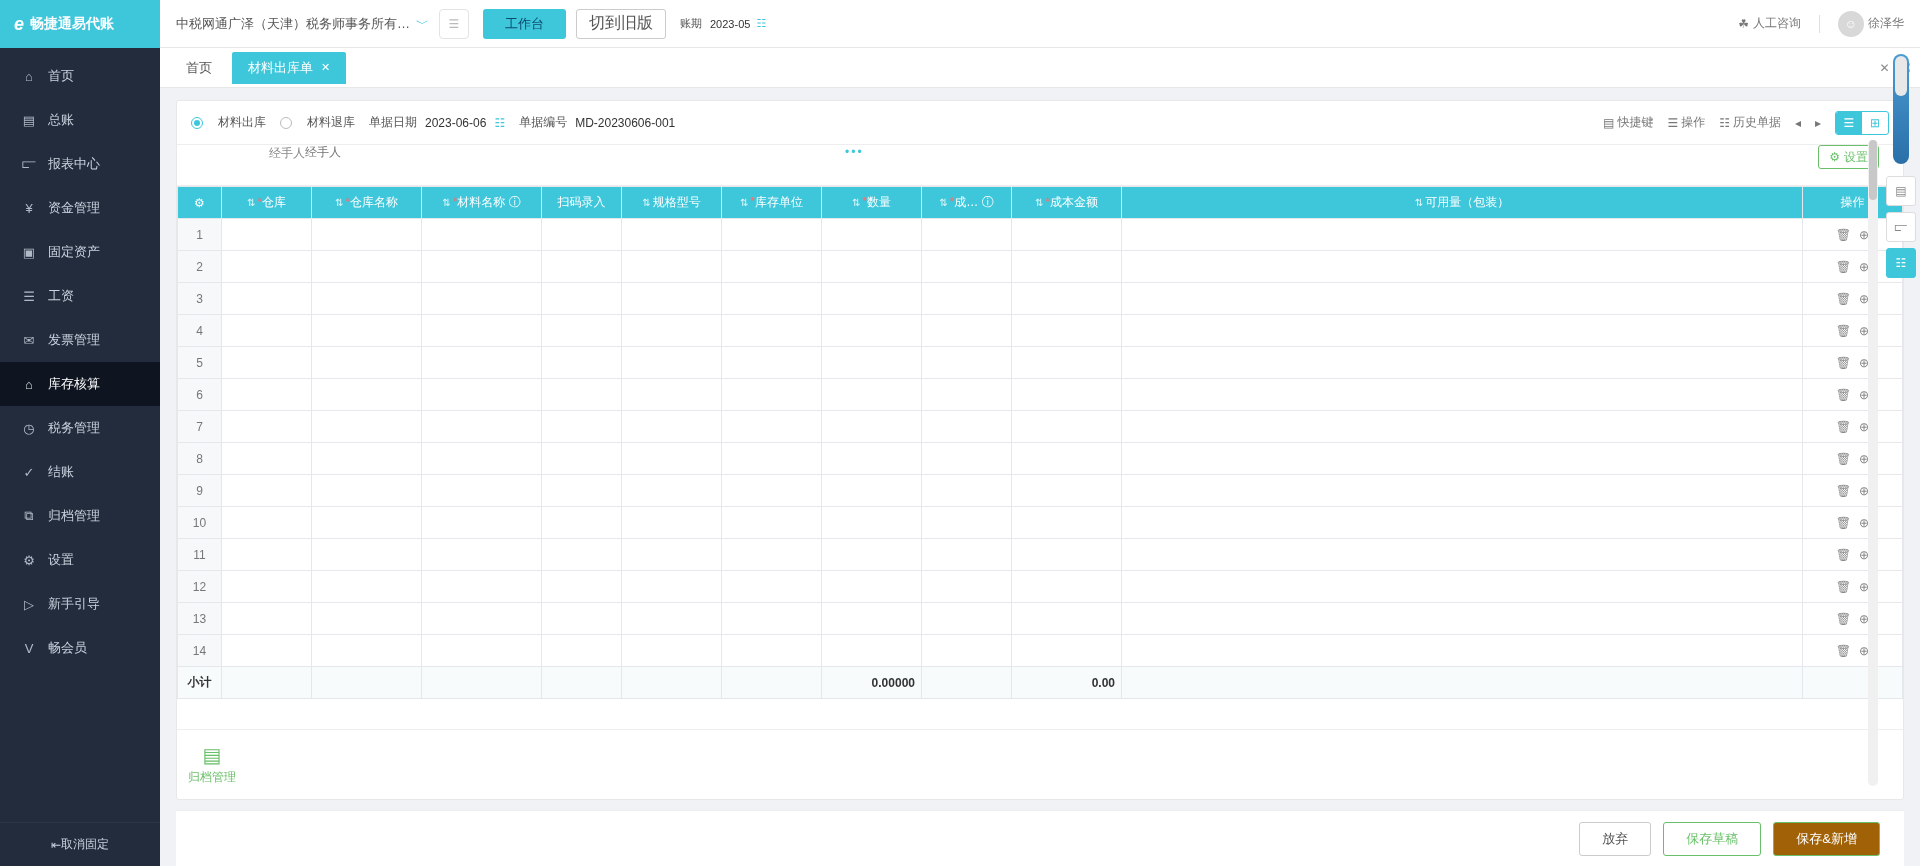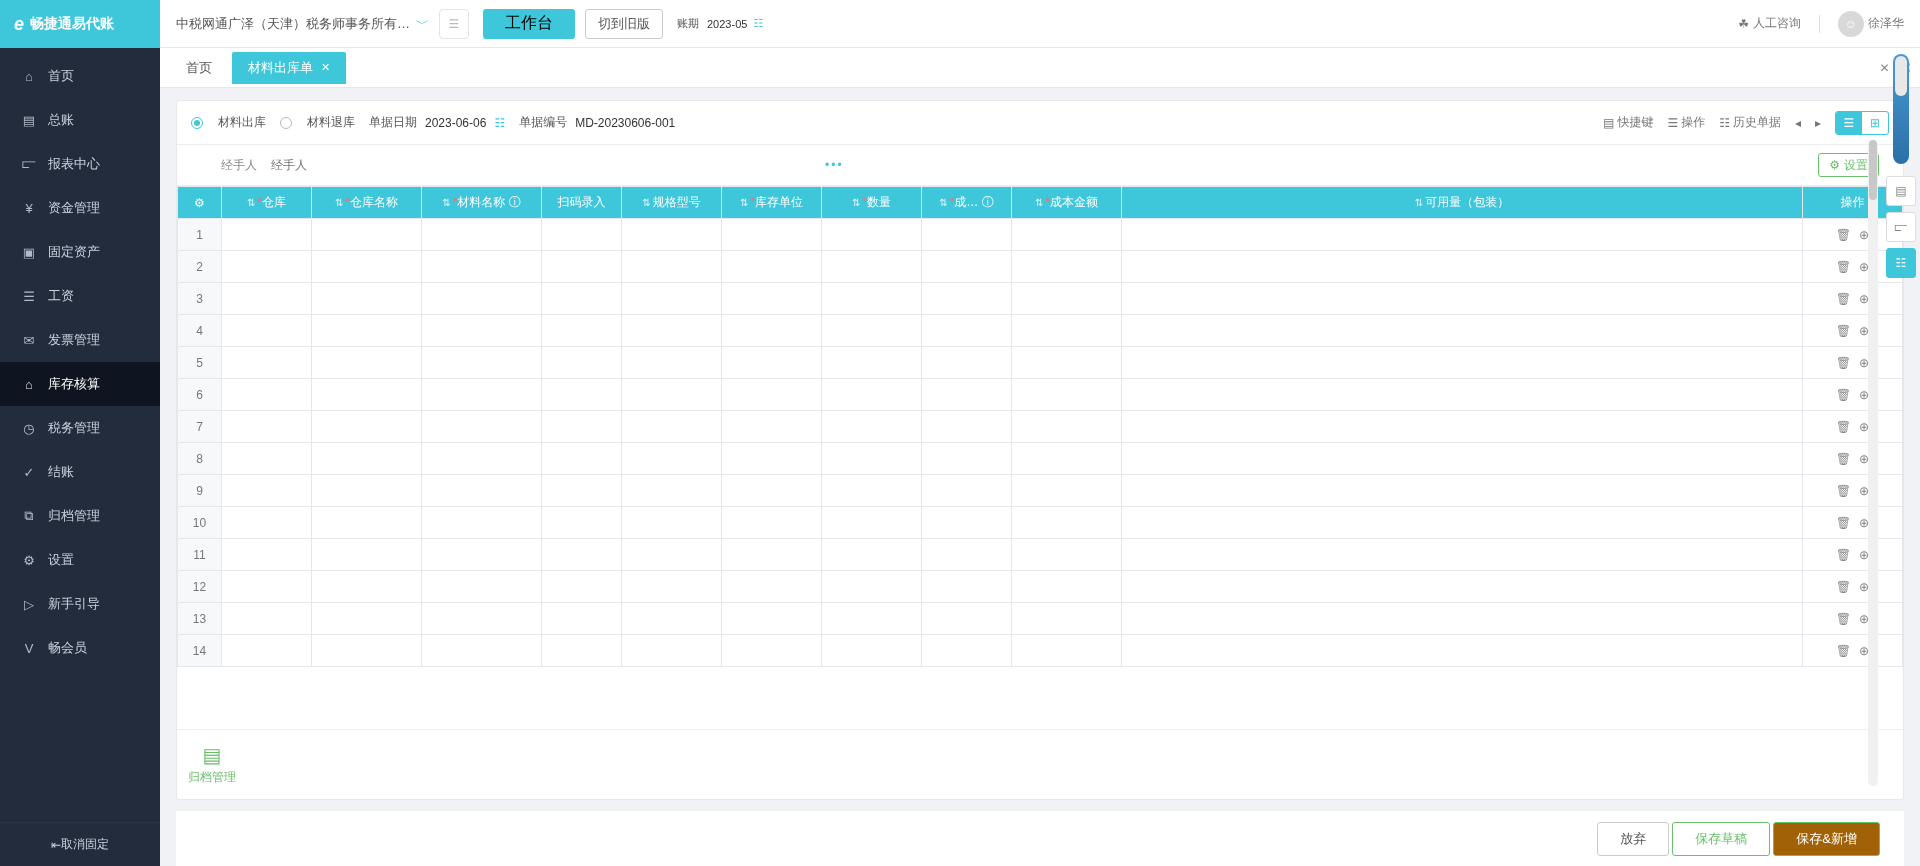--- a/index.html
+++ b/index.html
@@ -11,22 +11,22 @@
 .nav{flex:1;padding-top:6px}
 .nav-item{display:flex;align-items:center;height:44px;padding:0 20px;cursor:pointer;font-size:13px;color:#c9d2de}
 .nav-item.active{background:#0e1520;color:#fff}
 .nav-item .icon{width:18px;margin-right:10px;text-align:center;opacity:.85}
 .sidebar-foot{height:44px;display:flex;align-items:center;justify-content:center;color:#c9d2de;cursor:pointer;font-size:12px;border-top:1px solid #2c3545}
 .main{flex:1;display:flex;flex-direction:column;min-width:0}
 .topbar{height:48px;background:#fff;border-bottom:1px solid #e8e8e8;display:flex;align-items:center;padding:0 16px}
 .company-select{color:#555;font-size:13px;display:flex;align-items:center;cursor:pointer}
 .company-select .chev{color:#3ec7db;margin-left:6px}
 .icon-btn{width:30px;height:30px;border-radius:4px;display:flex;align-items:center;justify-content:center;margin-left:10px;color:#bbb;border:1px solid #e3e3e3;cursor:pointer}
-.btn-primary{background:#3ec7db;color:#000000;border:none;height:30px;padding:0 22px;border-radius:3px;margin-left:14px;cursor:pointer;font-size:16px}
-.btn-outline{background:#fff;border:1px solid #ccc;color:#555;height:30px;padding:0 12px;border-radius:3px;margin-left:10px;cursor:pointer;font-size:13px}
+.btn-primary{background:#3ec7db;color:#0c4a6e;border:none;height:30px;padding:0 22px;border-radius:3px;margin-left:14px;cursor:pointer;font-size:13px}
+.btn-outline{background:#fff;border:1px solid #ccc;color:#555;height:30px;padding:0 12px;border-radius:3px;margin-left:10px;cursor:pointer;font-size:16px}
 .period{margin-left:14px;display:flex;align-items:center;font-size:11px;color:#555}
 .period .val{margin-left:8px;color:#333}
 .period .cal{margin-left:6px;color:#3ec7db}
 .topbar-right{margin-left:auto;display:flex;align-items:center;gap:18px;color:#777;font-size:12px}
 .topbar-right .item{display:flex;align-items:center;gap:4px;cursor:pointer}
 .avatar{width:26px;height:26px;border-radius:50%;background:#d8d8d8;display:flex;align-items:center;justify-content:center;color:#fff}
 .divider{width:1px;height:18px;background:#e0e0e0}
 .tabbar{height:40px;background:#fff;border-bottom:1px solid #e8e8e8;display:flex;align-items:center;padding:0 10px;position:relative}
 .tab{height:32px;padding:0 16px;display:flex;align-items:center;font-size:13px;color:#555;cursor:pointer;border-radius:2px 2px 0 0}
 .tab.active{background:#3ec7db;color:#fff}
@@ -39,40 +39,40 @@
 .radio{display:flex;align-items:center;gap:15px;cursor:pointer}
 .radio .dot{width:12px;height:12px;border-radius:50%;border:1px solid #bbb;display:inline-flex;align-items:center;justify-content:center}
 .radio.on .dot{border-color:#3ec7db}
 .radio.on .dot::after{content:"";width:6px;height:6px;border-radius:50%;background:#3ec7db}
 .card-head .field{display:flex;align-items:center;gap:8px}
 .card-head .field .val{color:#333}
 .card-head-right{margin-left:auto;display:flex;align-items:center;gap:14px;color:#777}
 .viewtoggle{display:flex;border:1px solid #3ec7db;border-radius:3px;overflow:hidden}
 .viewtoggle span{width:26px;height:22px;display:flex;align-items:center;justify-content:center;cursor:pointer;color:#3ec7db}
 .viewtoggle span.on{background:#3ec7db;color:#fff}
-.subrow{height:40px;display:flex;align-items:center;padding:0 44px;gap:14px;color:#888;font-size:12px;position:relative}
+.subrow{height:40px;display:flex;align-items:flex-start;padding:0 92px;color:#888;font-size:12px;position:relative}
 .subrow input{border:none;outline:none;font-size:12px;color:#333;width:200px}
 .subrow .more{color:#3ec7db;letter-spacing:2px;cursor:pointer;margin-left:340px}
 .settings-btn{position:absolute;right:24px;border:1px solid #6ac06a;color:#6ac06a;background:#fff;height:24px;padding:0 10px;border-radius:3px;cursor:pointer;font-size:12px;display:flex;align-items:center;gap:4px}
 .table-wrap{flex:1;overflow:auto;border-top:1px solid #eee;min-height:0}
 table{border-collapse:collapse;width:100%;table-layout:fixed}
 th,td{border:1px solid #e4e8ec;height:32px;font-size:12px;padding:0 6px;overflow:hidden}
 th{background:#3ec7db;color:#fff;font-weight:normal;position:sticky;top:0}
 th .req{color:#ff6b6b}
 th .sort{opacity:.85;margin-right:2px;font-size:10px}
 td.rownum{background:#f6f8fa;text-align:center;color:#777}
 td.opcell{text-align:center;color:#888}
 td.opcell span{margin:0 4px;cursor:pointer}
 .subtotal td{background:#f7fbfc;font-weight:bold;text-align:right}
 .subtotal td:first-child{text-align:center}
 .remark-row{display:flex;border-top:1px solid #eee;min-height:70px;margin-top:4px}
 .remark-label{width:70px;display:flex;flex-direction:column;align-items:center;justify-content:center;color:#6ac06a;font-size:12px;gap:2px}
 .remark-label .ricon{font-size:20px}
 .remark-input{flex:1;border:1px solid #eee;margin:8px 140px 8px 0;padding:6px 10px;font-size:12px;color:#999;display:flex;align-items:flex-start}
-.footer{height:56px;background:#fff;border-top:1px solid #eee;display:flex;align-items:center;justify-content:flex-end;padding:0 24px;gap:3px;margin-top:10px}
+.footer{height:56px;background:#fff;border-top:1px solid #eee;display:flex;align-items:center;justify-content:flex-end;padding:0 24px;gap:12px;margin-top:10px}
 .btn{height:34px;padding:0 22px;border-radius:3px;font-size:13px;cursor:pointer;border:1px solid #ccc;background:#fff;color:#555}
 .btn.success-o{border-color:#6ac06a;color:#6ac06a}
 .btn.success{background:#a16207;border-color:#6ac06a;color:#fff}
 .rightrail{position:absolute;right:0;top:48px;width:38px;display:flex;flex-direction:column;align-items:center;gap:6px;padding-top:6px}
 .rail-pill{width:16px;height:110px;border-radius:8px;background:linear-gradient(#4a9bd4,#2a6fa8);position:relative;margin-bottom:6px}
 .rail-pill::after{content:"";position:absolute;left:2px;top:2px;width:12px;height:40px;border-radius:6px;background:#e8e8e8}
 .rail-btn{width:30px;height:30px;border:1px solid #ddd;border-radius:3px;background:#fff;display:flex;align-items:center;justify-content:center;color:#888;cursor:pointer}
 .rail-btn.on{background:#3ec7db;border-color:#3ec7db;color:#fff}
 .scroll-y{position:absolute;right:42px;top:140px;bottom:80px;width:10px;background:#f0f0f0;border-radius:5px}
 .scroll-y::after{content:"";position:absolute;left:1px;top:0;width:8px;height:60px;background:#c8c8c8;border-radius:4px}
@@ -459,20 +459,34 @@
                   <td></td>
                   <td></td>
                   <td></td>
                   <td></td>
                   <td></td>
                   <td></td>
                   <td></td>
                   <td></td>
                   <td class="opcell"><span>🗑</span><span>⊕</span></td>
                 </tr>
+                <tr class="subtotal">
+                  <td>小计</td>
+                  <td></td>
+                  <td></td>
+                  <td></td>
+                  <td></td>
+                  <td></td>
+                  <td></td>
+                  <td>0.00000</td>
+                  <td></td>
+                  <td>0.00</td>
+                  <td></td>
+                  <td></td>
+                </tr>
               </tbody>
           </table>
         </div>
 
         <div class="remark-row">
           <div class="remark-label">
             <span class="ricon">▤</span>
             <span>归档管理</span>
           </div>
         </div>

